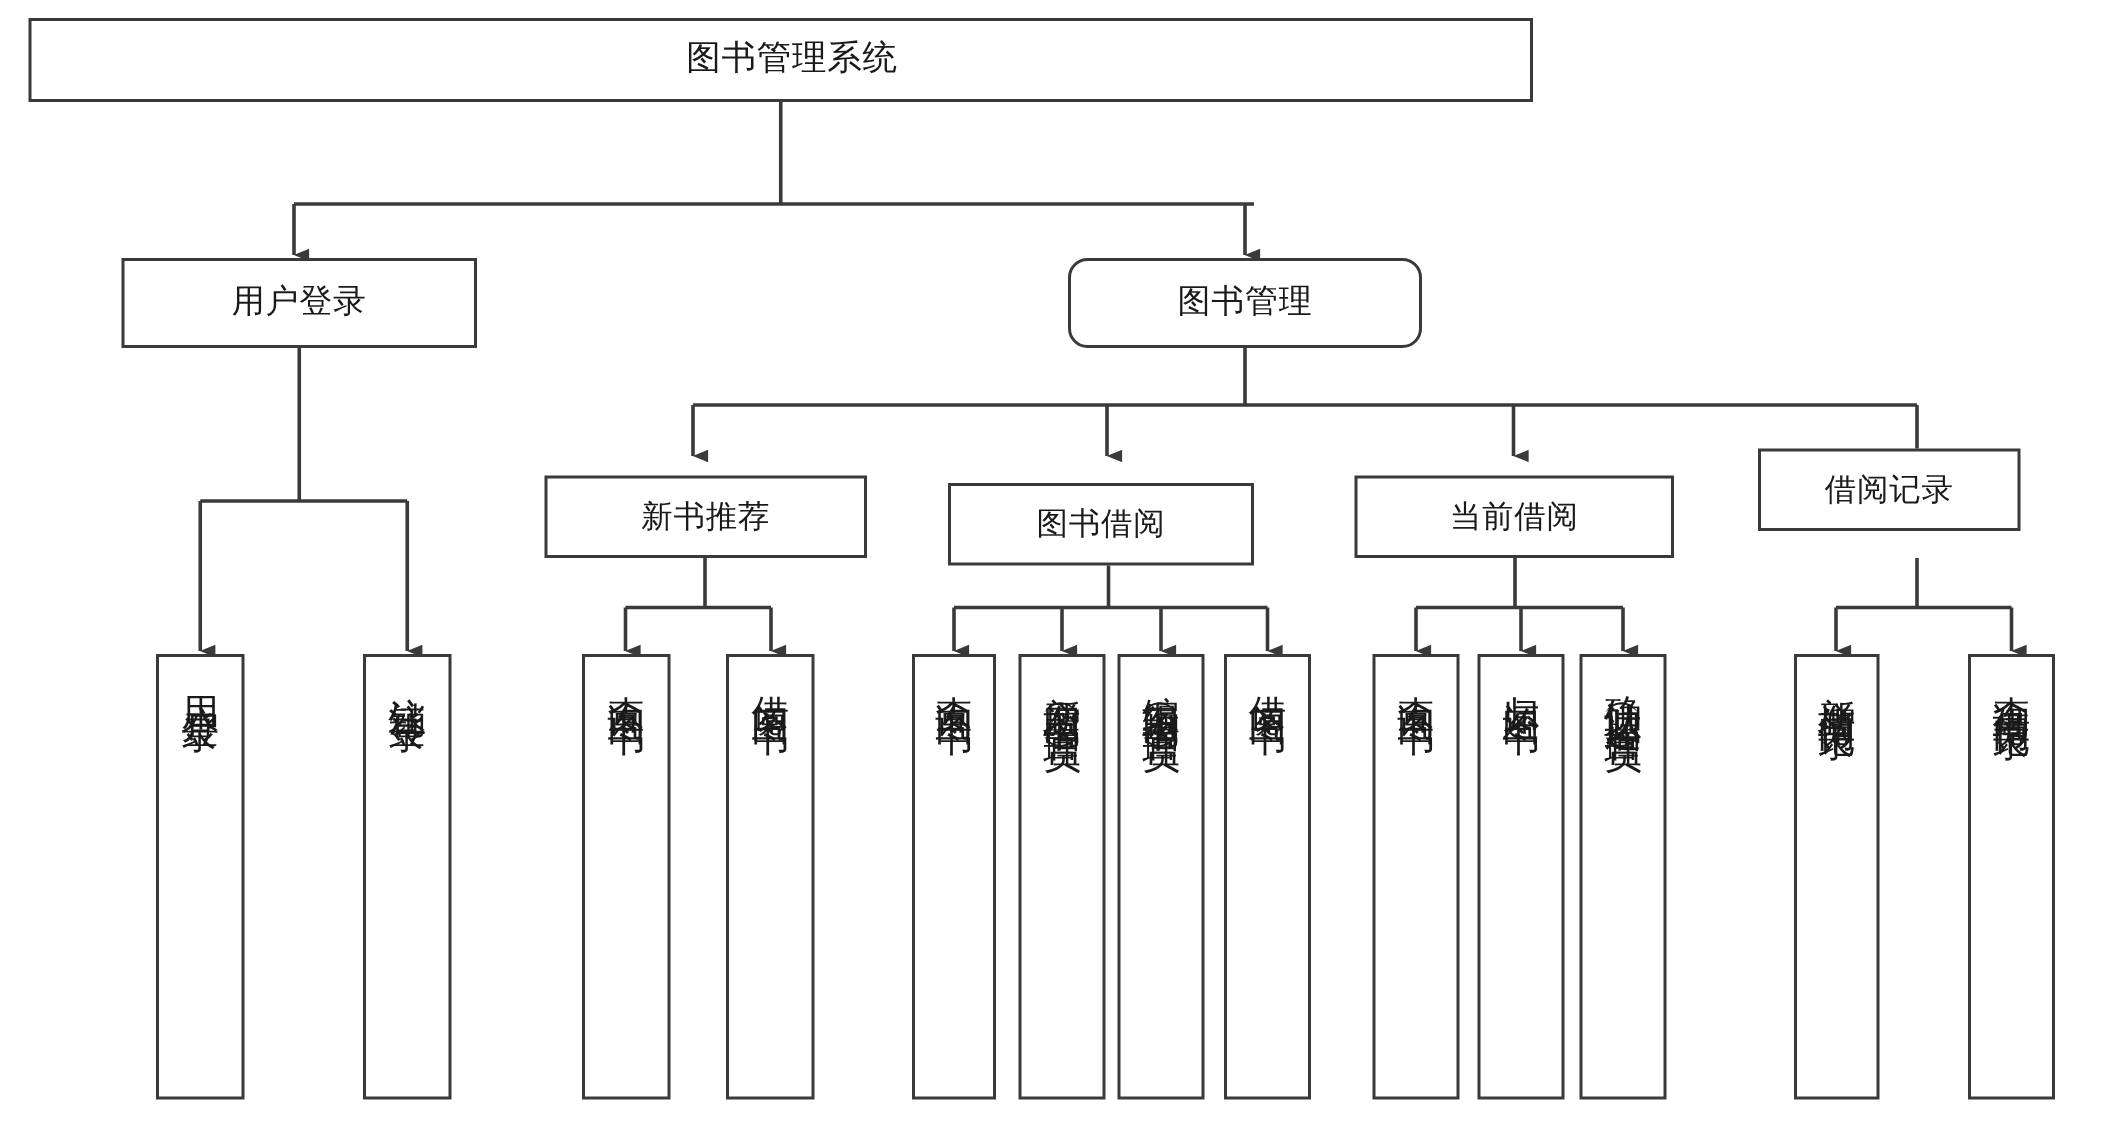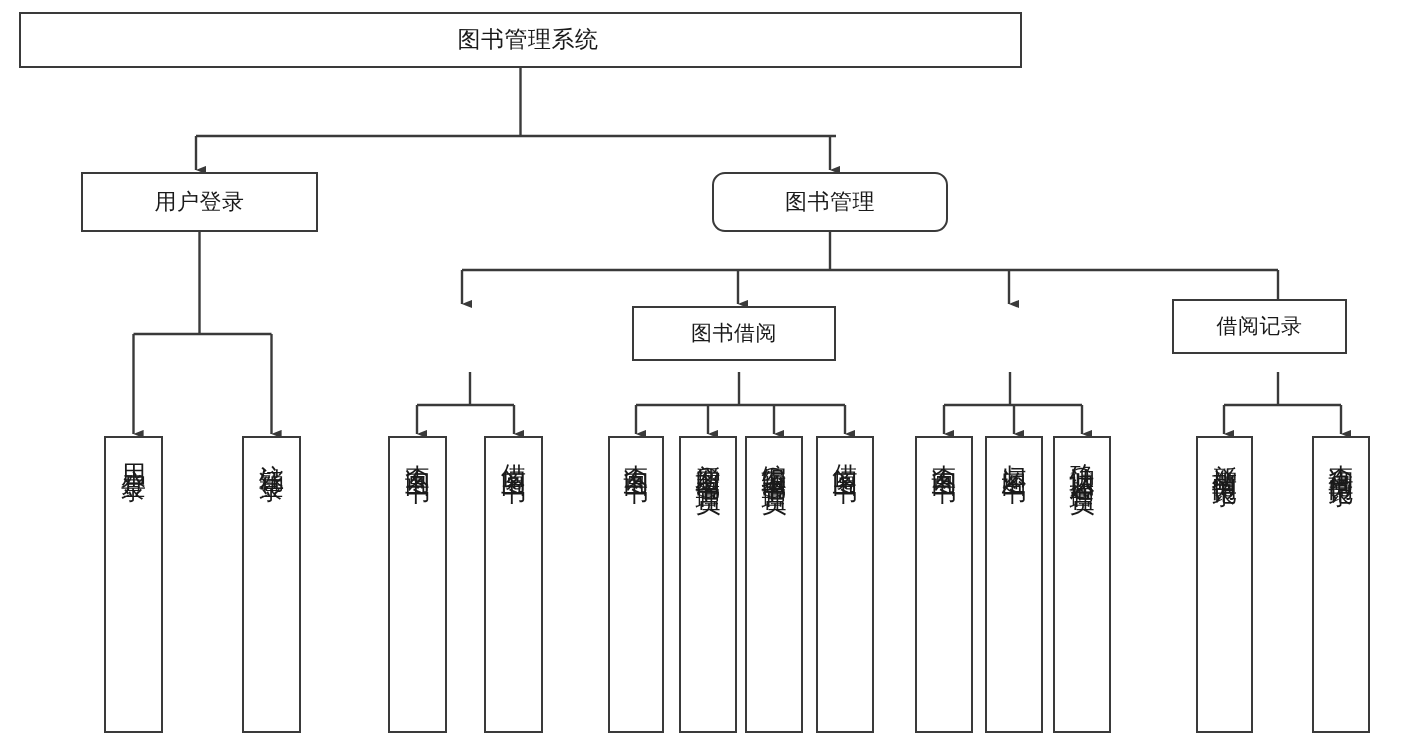--- a/index.html
+++ b/index.html
@@ -127,22 +127,28 @@
     <span class="label">图书管理系统</span>
   </div>
 
   <div class="node node-l1" style="left:81px; top:172px; width:237px; height:60px;">
     <span class="label">用户登录</span>
   </div>
   <div class="node node-l1" style="left:712px; top:172px; width:236px; height:60px;border-radius:13px;">
     <span class="label">图书管理</span>
   </div>
 
-  <div class="node node-l2" style="left:632px; top:306px; width:204px; height:55px;">
+  <div class="node node-l2" style="left:363px; top:317px; width:215px; height:55px;">
+    <span class="label">新书推荐</span>
+  </div>
+  <div class="node node-l2" style="left:632px; top:322px; width:204px; height:55px;">
     <span class="label">图书借阅</span>
+  </div>
+  <div class="node node-l2" style="left:903px; top:317px; width:213px; height:55px;">
+    <span class="label">当前借阅</span>
   </div>
   <div class="node node-l2" style="left:1172px; top:299px; width:175px; height:55px;">
     <span class="label">借阅记录</span>
   </div>
 
   <div class="node node-leaf" style="left:104px; top:436px; width:59px; height:297px;">
     <span class="label">用户登录</span>
   </div>
   <div class="node node-leaf" style="left:242px; top:436px; width:59px; height:297px;">
     <span class="label">注销登录</span>

